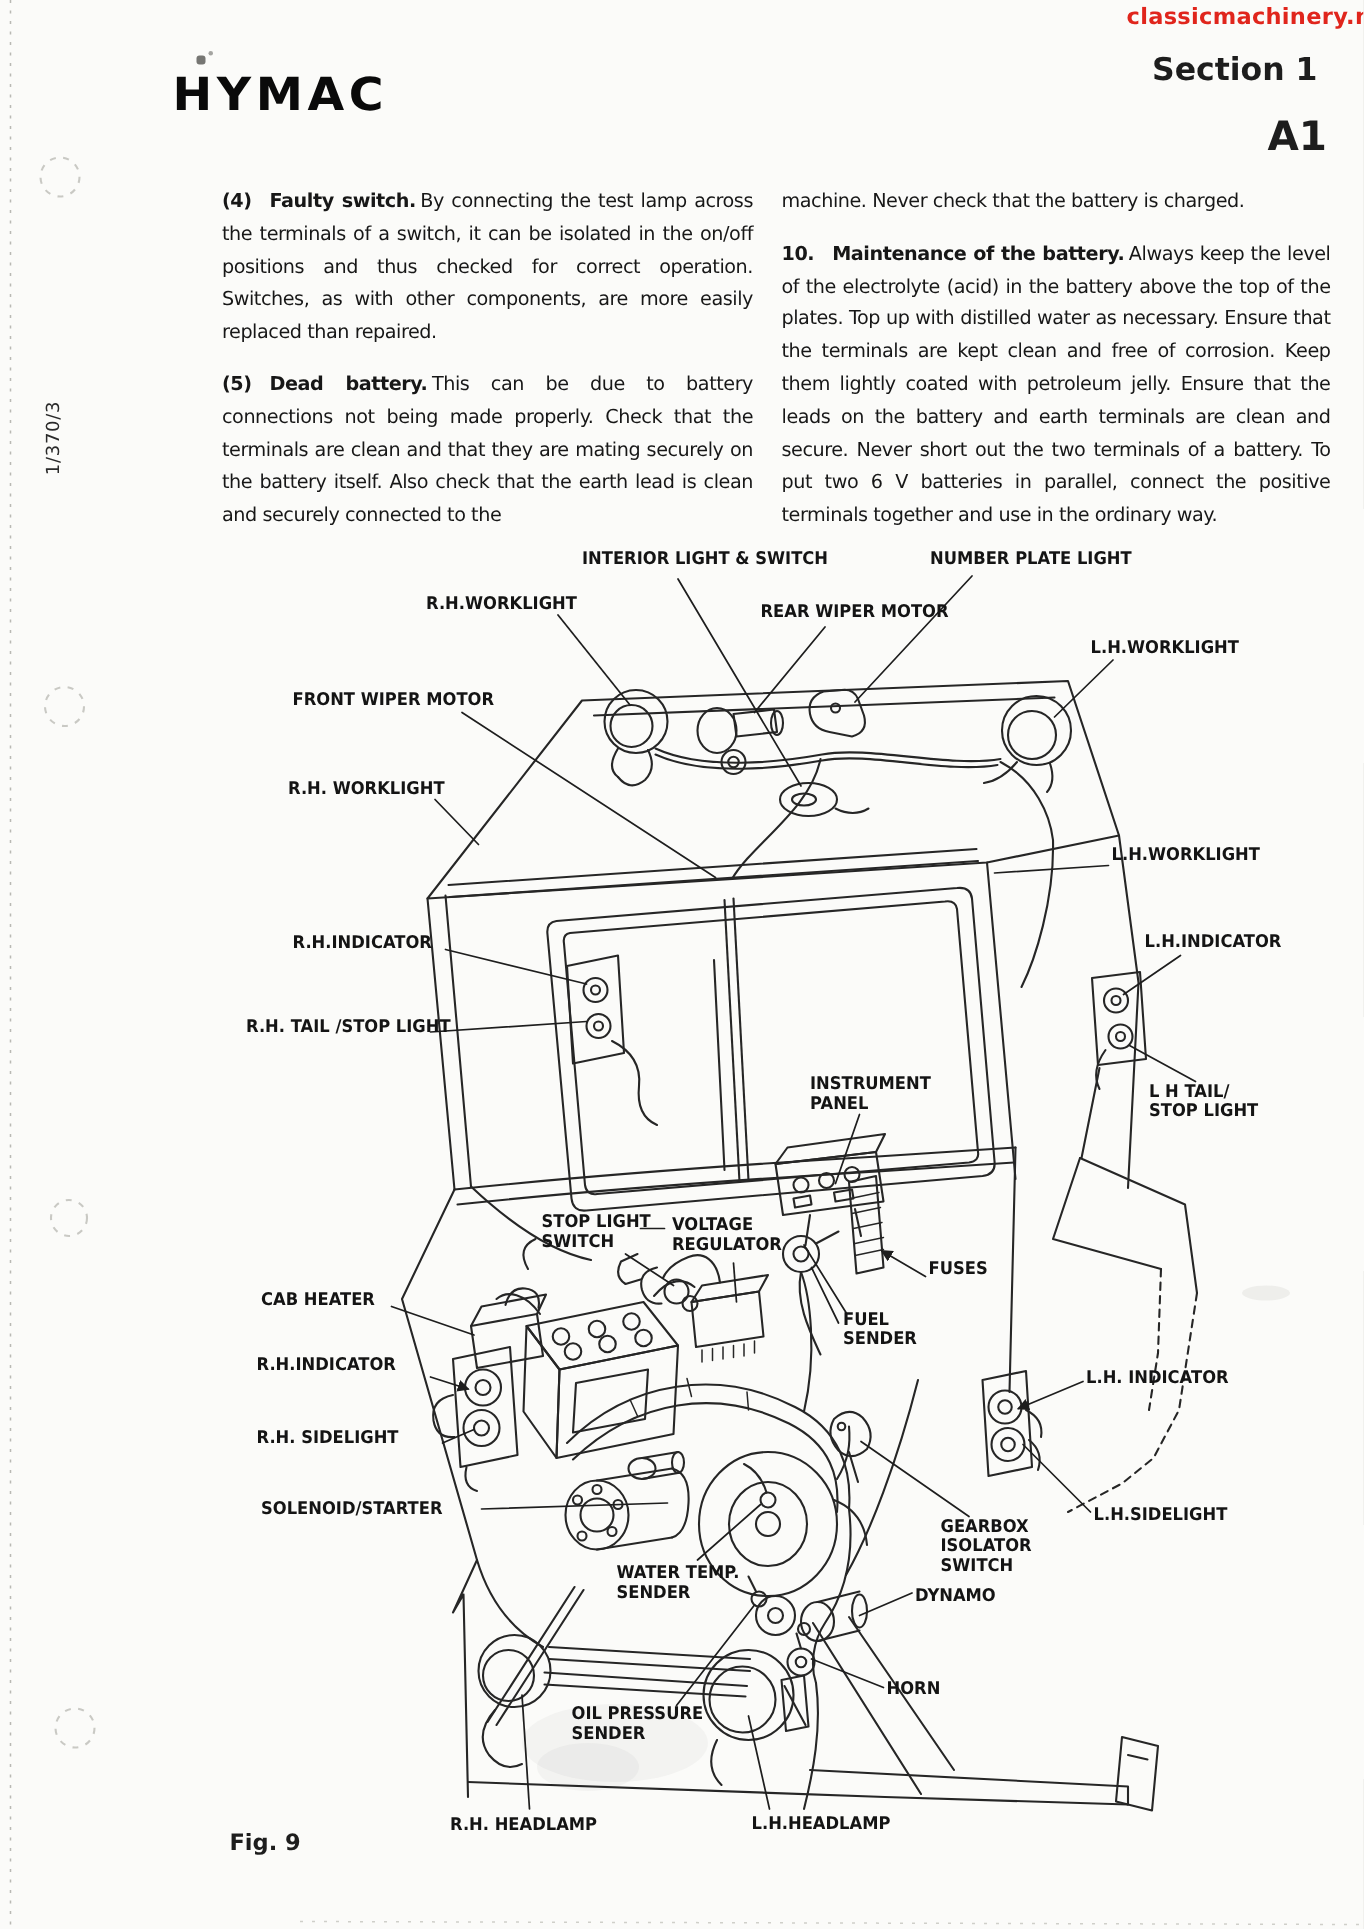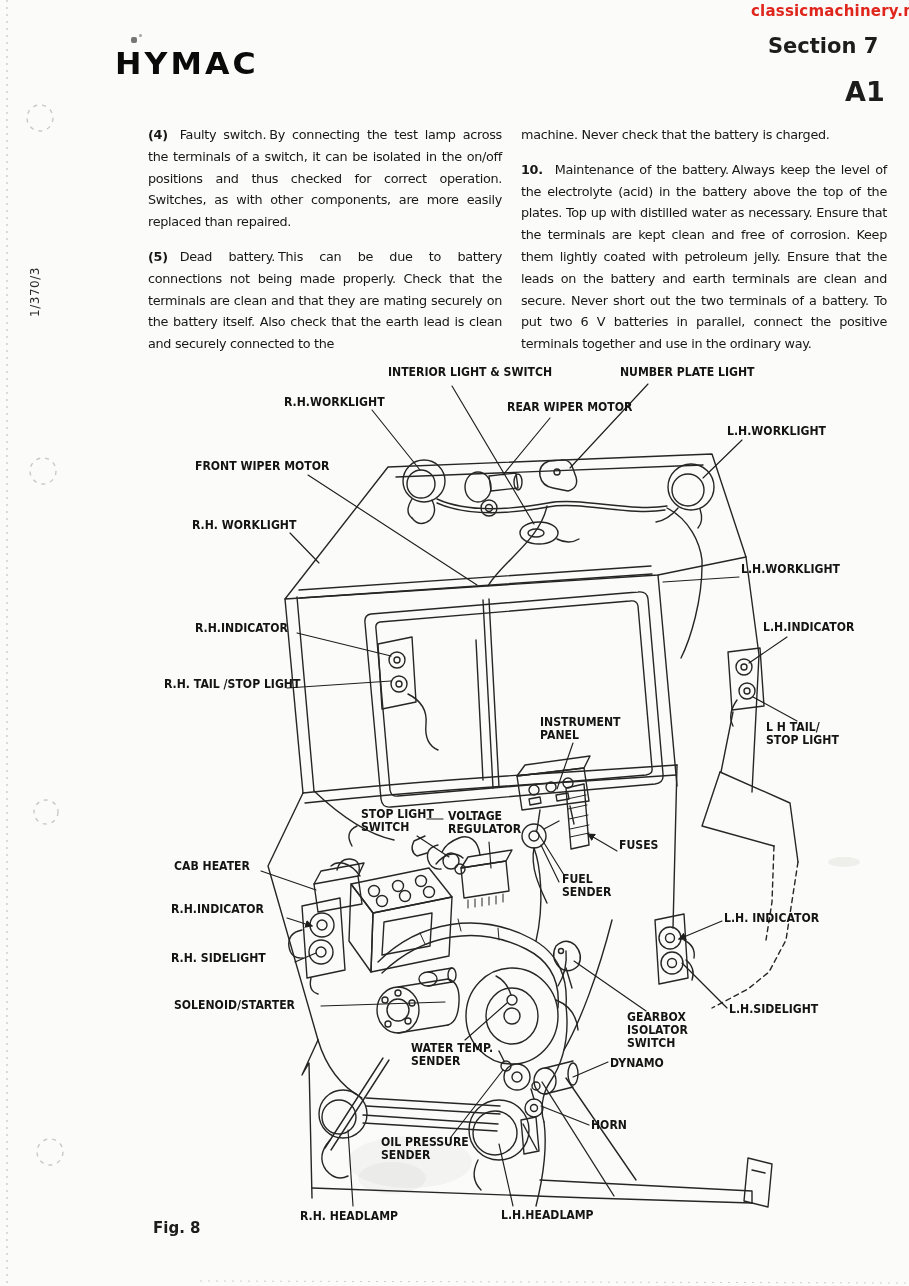--- a/index.html
+++ b/index.html
@@ -18,40 +18,40 @@
   .pagecode{position:absolute;left:845px;top:76px;font-size:27px;font-weight:700;text-align:right;}
   
   .marginref{position:absolute;left:35px;top:292px;transform:translate(-50%,-50%) rotate(-90deg);font-size:12px;letter-spacing:.5px;color:#2a2a2a;white-space:nowrap;}
   
   .col{position:absolute;text-align:justify;font-size:12.8px;line-height:21.8px;letter-spacing:-.3px;color:#171717;}
   .col-left{left:148px;top:124px;width:354px;}
   .col-right{left:521px;top:124px;width:366px;}
   .col p{margin:0 0 13px 0;}
   .col p.gap{margin-top:6px;}
   .pnum{font-weight:700;margin-right:12px;}
-  .plead{font-weight:400;margin-right:3px;}
+  .plead{font-weight:700;margin-right:3px;}
   
   .lbl{
     position:absolute;font-size:11.6px;font-weight:700;line-height:1.14;
     letter-spacing:0;color:#141414;white-space:pre-line;
     transform:scale(.94,1);transform-origin:left top;
   }
   .caption{position:absolute;left:153px;top:1219px;font-size:15px;font-weight:700;}
   svg.diagram{position:absolute;left:0;top:0;}
 </style>
 </head>
 <body>
 
 <div class="page">
 
   <div class="watermark" style="color:#e0251c;">classicmachinery.net</div>
   <div class="brand">HYMAC</div>
   <div class="brand-dot"></div>
   <div class="brand-dot2"></div>
-  <div class="section">Section 7</div>
+  <div class="section">Section 1</div>
   <div class="pagecode">A1</div>
   <div class="marginref">1/370/3</div>
 
   <div class="col col-left">
     <p><span class="pnum">(4)</span><span class="plead">Faulty switch.</span><span>By connecting the test lamp across the terminals of a switch, it can be isolated in the on/off positions and thus checked for correct operation. Switches, as with other components, are more easily replaced than repaired.</span></p>
     <p class="gap"><span class="pnum">(5)</span><span class="plead">Dead battery.</span><span>This can be due to battery connections not being made properly. Check that the terminals are clean and that they are mating securely on the battery itself. Also check that the earth lead is clean and securely connected to the</span></p>
   </div>
   <div class="col col-right">
     <p><span>machine. Never check that the battery is charged.</span></p>
     <p class="gap"><span class="pnum">10.</span><span class="plead">Maintenance of the battery.</span><span>Always keep the level of the electrolyte (acid) in the battery above the top of the plates. Top up with distilled water as necessary. Ensure that the terminals are kept clean and free of corrosion. Keep them lightly coated with petroleum jelly. Ensure that the leads on the battery and earth terminals are clean and secure. Never short out the two terminals of a battery. To put two 6 V batteries in parallel, connect the positive terminals together and use in the ordinary way.</span></p>
@@ -344,14 +344,14 @@
 SWITCH</div>
   <div class="lbl" style="left:411px;top:1042px;">WATER TEMP.
 SENDER</div>
   <div class="lbl" style="left:610px;top:1057px;">DYNAMO</div>
   <div class="lbl" style="left:591px;top:1119px;">HORN</div>
   <div class="lbl" style="left:381px;top:1136px;">OIL PRESSURE
 SENDER</div>
   <div class="lbl" style="left:300px;top:1210px;">R.H. HEADLAMP</div>
   <div class="lbl" style="left:501px;top:1209px;">L.H.HEADLAMP</div>
 
-  <div class="caption">Fig. 8</div>
+  <div class="caption">Fig. 9</div>
 </div>
 
 </body></html>

